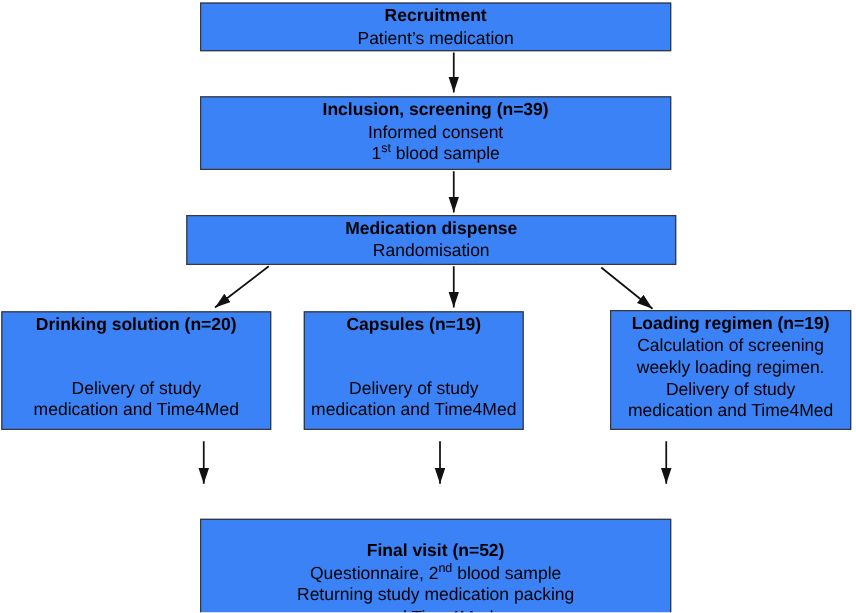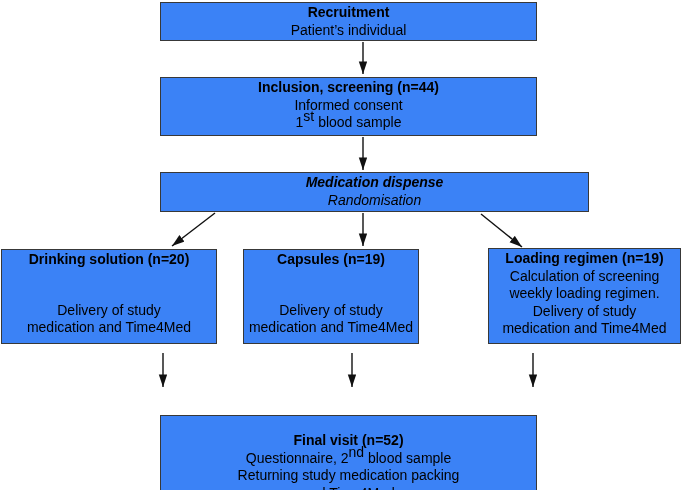--- a/index.html
+++ b/index.html
@@ -23,25 +23,25 @@
     box-sizing: border-box;
     border: 1.5px solid #383838;
     background: #3b82f6;
     text-align: center;
     font-size: 14px;
     line-height: 17.5px;
     padding-top: 1px;
   }
   .box .title { font-weight: bold; }
   .gap-body { margin-top: 33px; }
-  sup { font-size: 14px; line-height: 0; }
+  sup { font-size: 10px; line-height: 0; }
 
   #box-recruitment { left: 160px; top: 2px;   width: 377px; height: 39px; }
   #box-inclusion   { left: 160px; top: 77px;  width: 377px; height: 59px; }
-  #box-dispense    { left: 160px; top: 172px; width: 429px; height: 40px; font-style: italic; }
+  #box-dispense    { left: 149px; top: 172px; width: 392px; height: 40px; }
   #box-drinking    { left: 1px;   top: 249px; width: 216px; height: 95px; }
   #box-capsules    { left: 243px; top: 249px; width: 176px; height: 95px; }
   #box-loading     { left: 488px; top: 248px; width: 193px; height: 96px; }
   #box-final       { left: 160px; top: 415px; width: 377px; height: 86px; padding-top: 16px; }
 </style>
 </head>
 <body>
 
 <div class="canvas">
 
@@ -56,25 +56,25 @@
     <line x1="215" y1="213" x2="172" y2="246" stroke="#111111" stroke-width="1.4" marker-end="url(#arrowhead)"></line>
     <line x1="363" y1="213" x2="363" y2="246" stroke="#111111" stroke-width="1.4" marker-end="url(#arrowhead)"></line>
     <line x1="481" y1="214" x2="522" y2="247" stroke="#111111" stroke-width="1.4" marker-end="url(#arrowhead)"></line>
     <line x1="163" y1="353" x2="163" y2="387" stroke="#111111" stroke-width="1.4" marker-end="url(#arrowhead)"></line>
     <line x1="352" y1="353" x2="352" y2="387" stroke="#111111" stroke-width="1.4" marker-end="url(#arrowhead)"></line>
     <line x1="533" y1="353" x2="533" y2="387" stroke="#111111" stroke-width="1.4" marker-end="url(#arrowhead)"></line>
   </svg>
 
   <div class="box" id="box-recruitment">
     <div class="title">Recruitment</div>
-    <div class="line">Patient’s individual</div>
+    <div class="line">Patient’s medication</div>
   </div>
 
   <div class="box" id="box-inclusion">
-    <div class="title">Inclusion, screening (n=44)</div>
+    <div class="title">Inclusion, screening (n=39)</div>
     <div class="line">Informed consent</div>
     <div class="line"><span>1</span><sup>st</sup><span> blood sample</span></div>
   </div>
 
   <div class="box" id="box-dispense">
     <div class="title">Medication dispense</div>
     <div class="line">Randomisation</div>
   </div>
 
   <div class="box" id="box-drinking">

